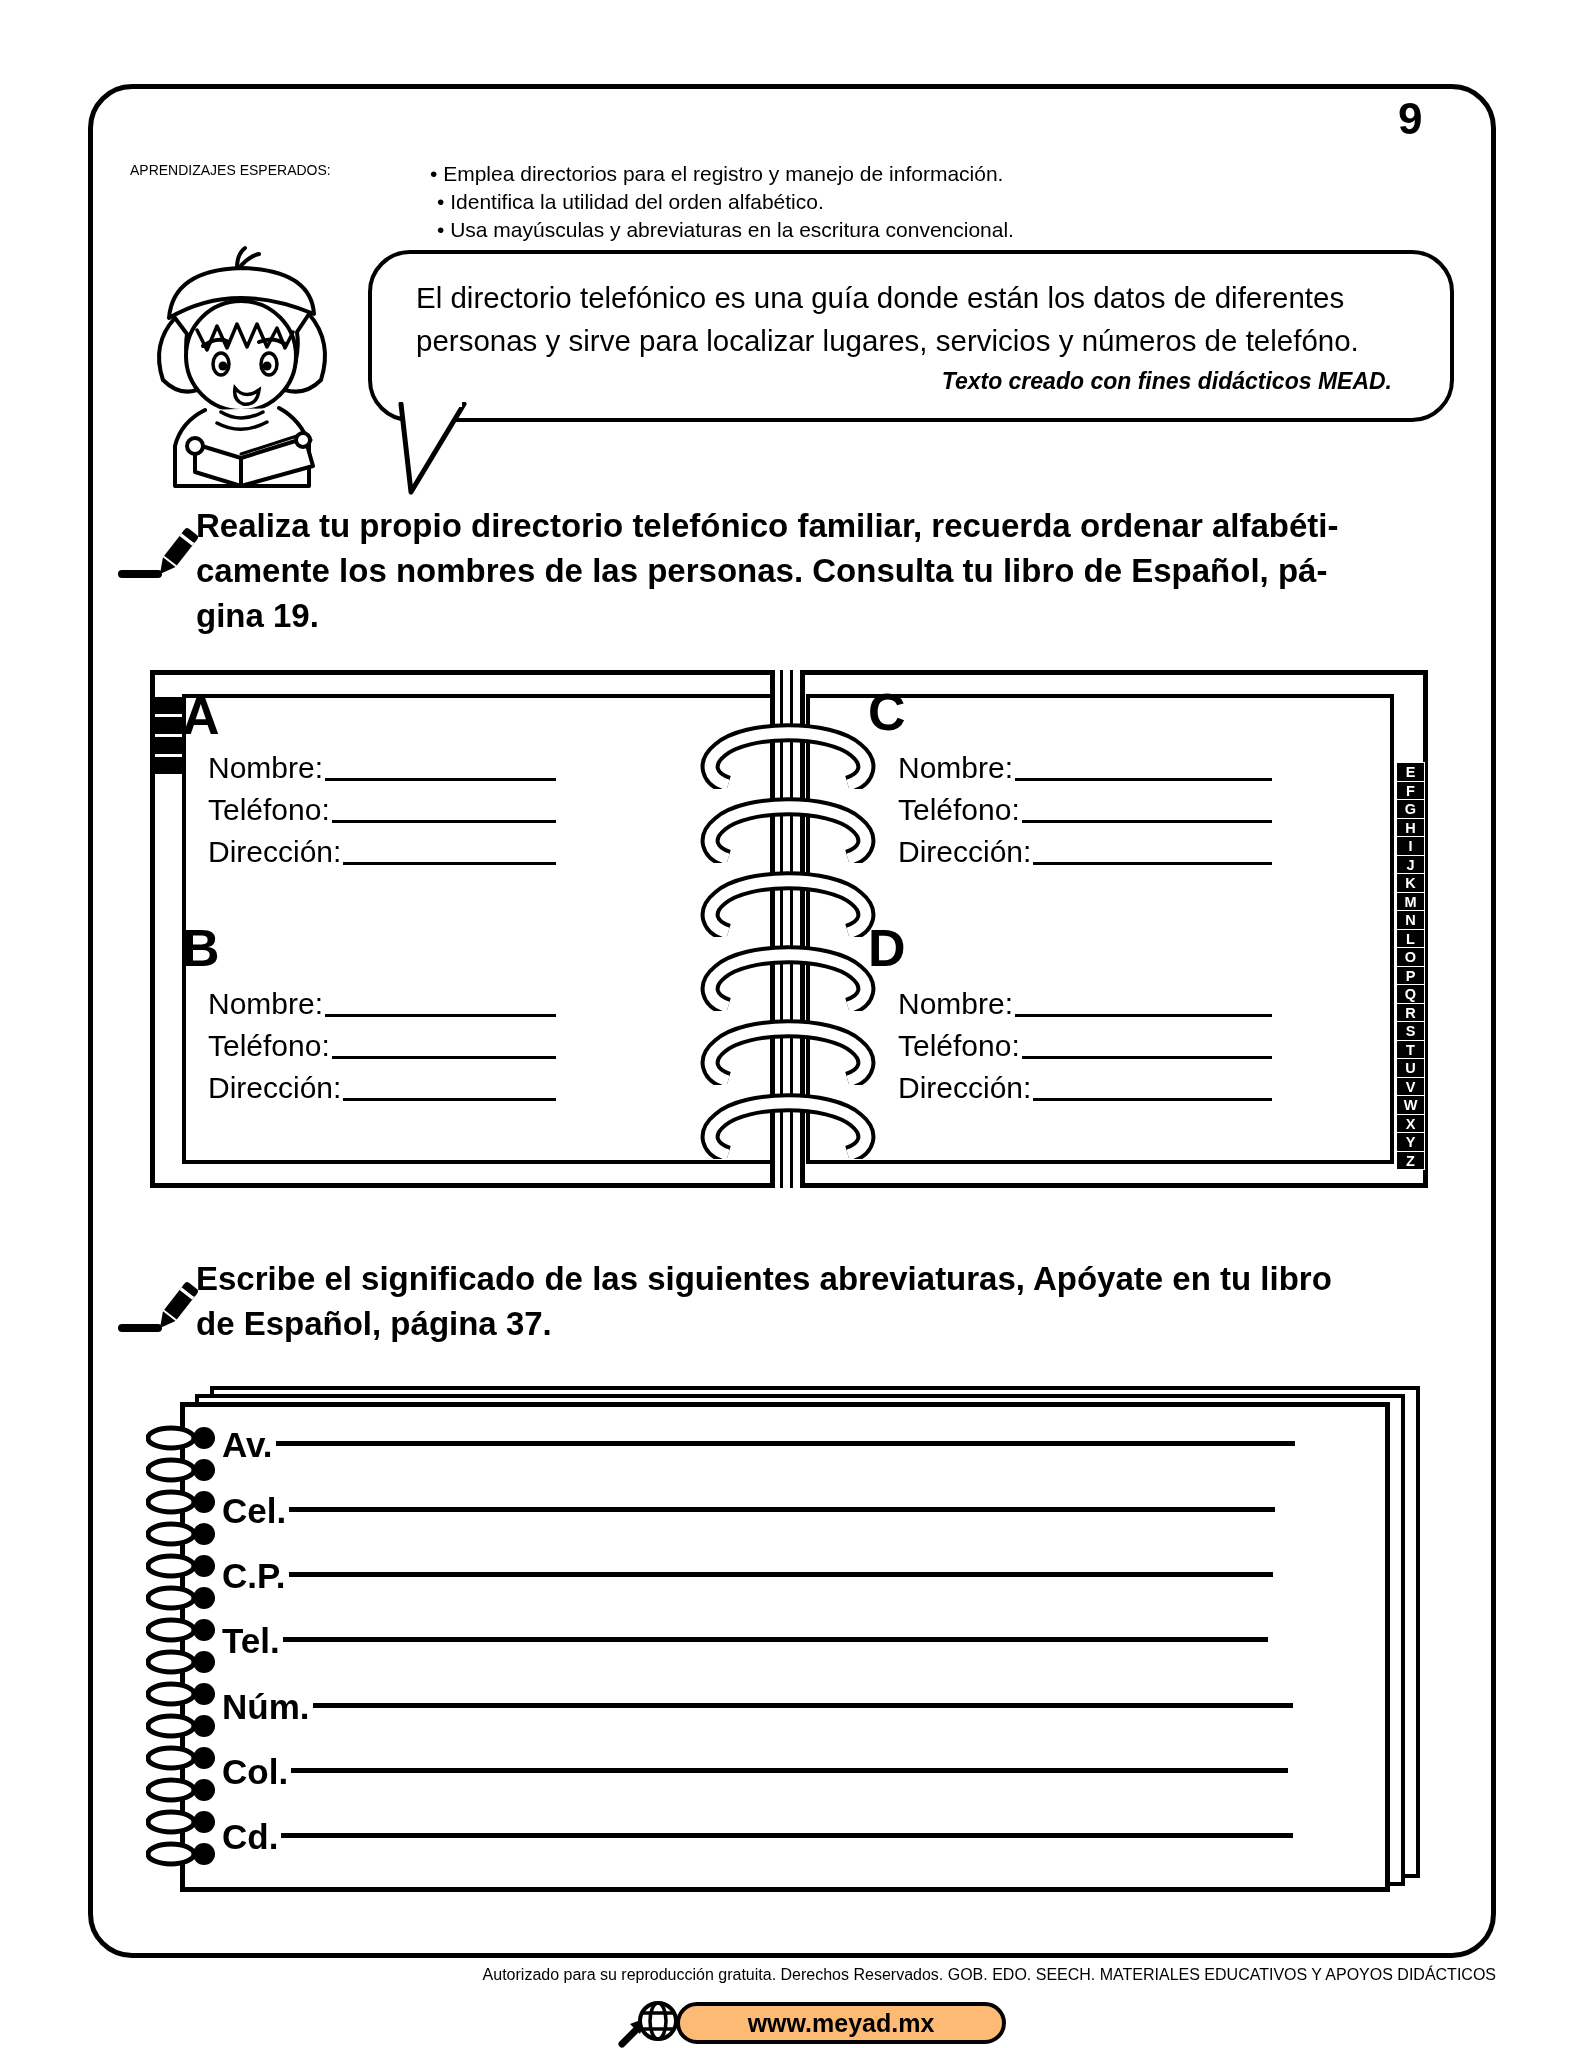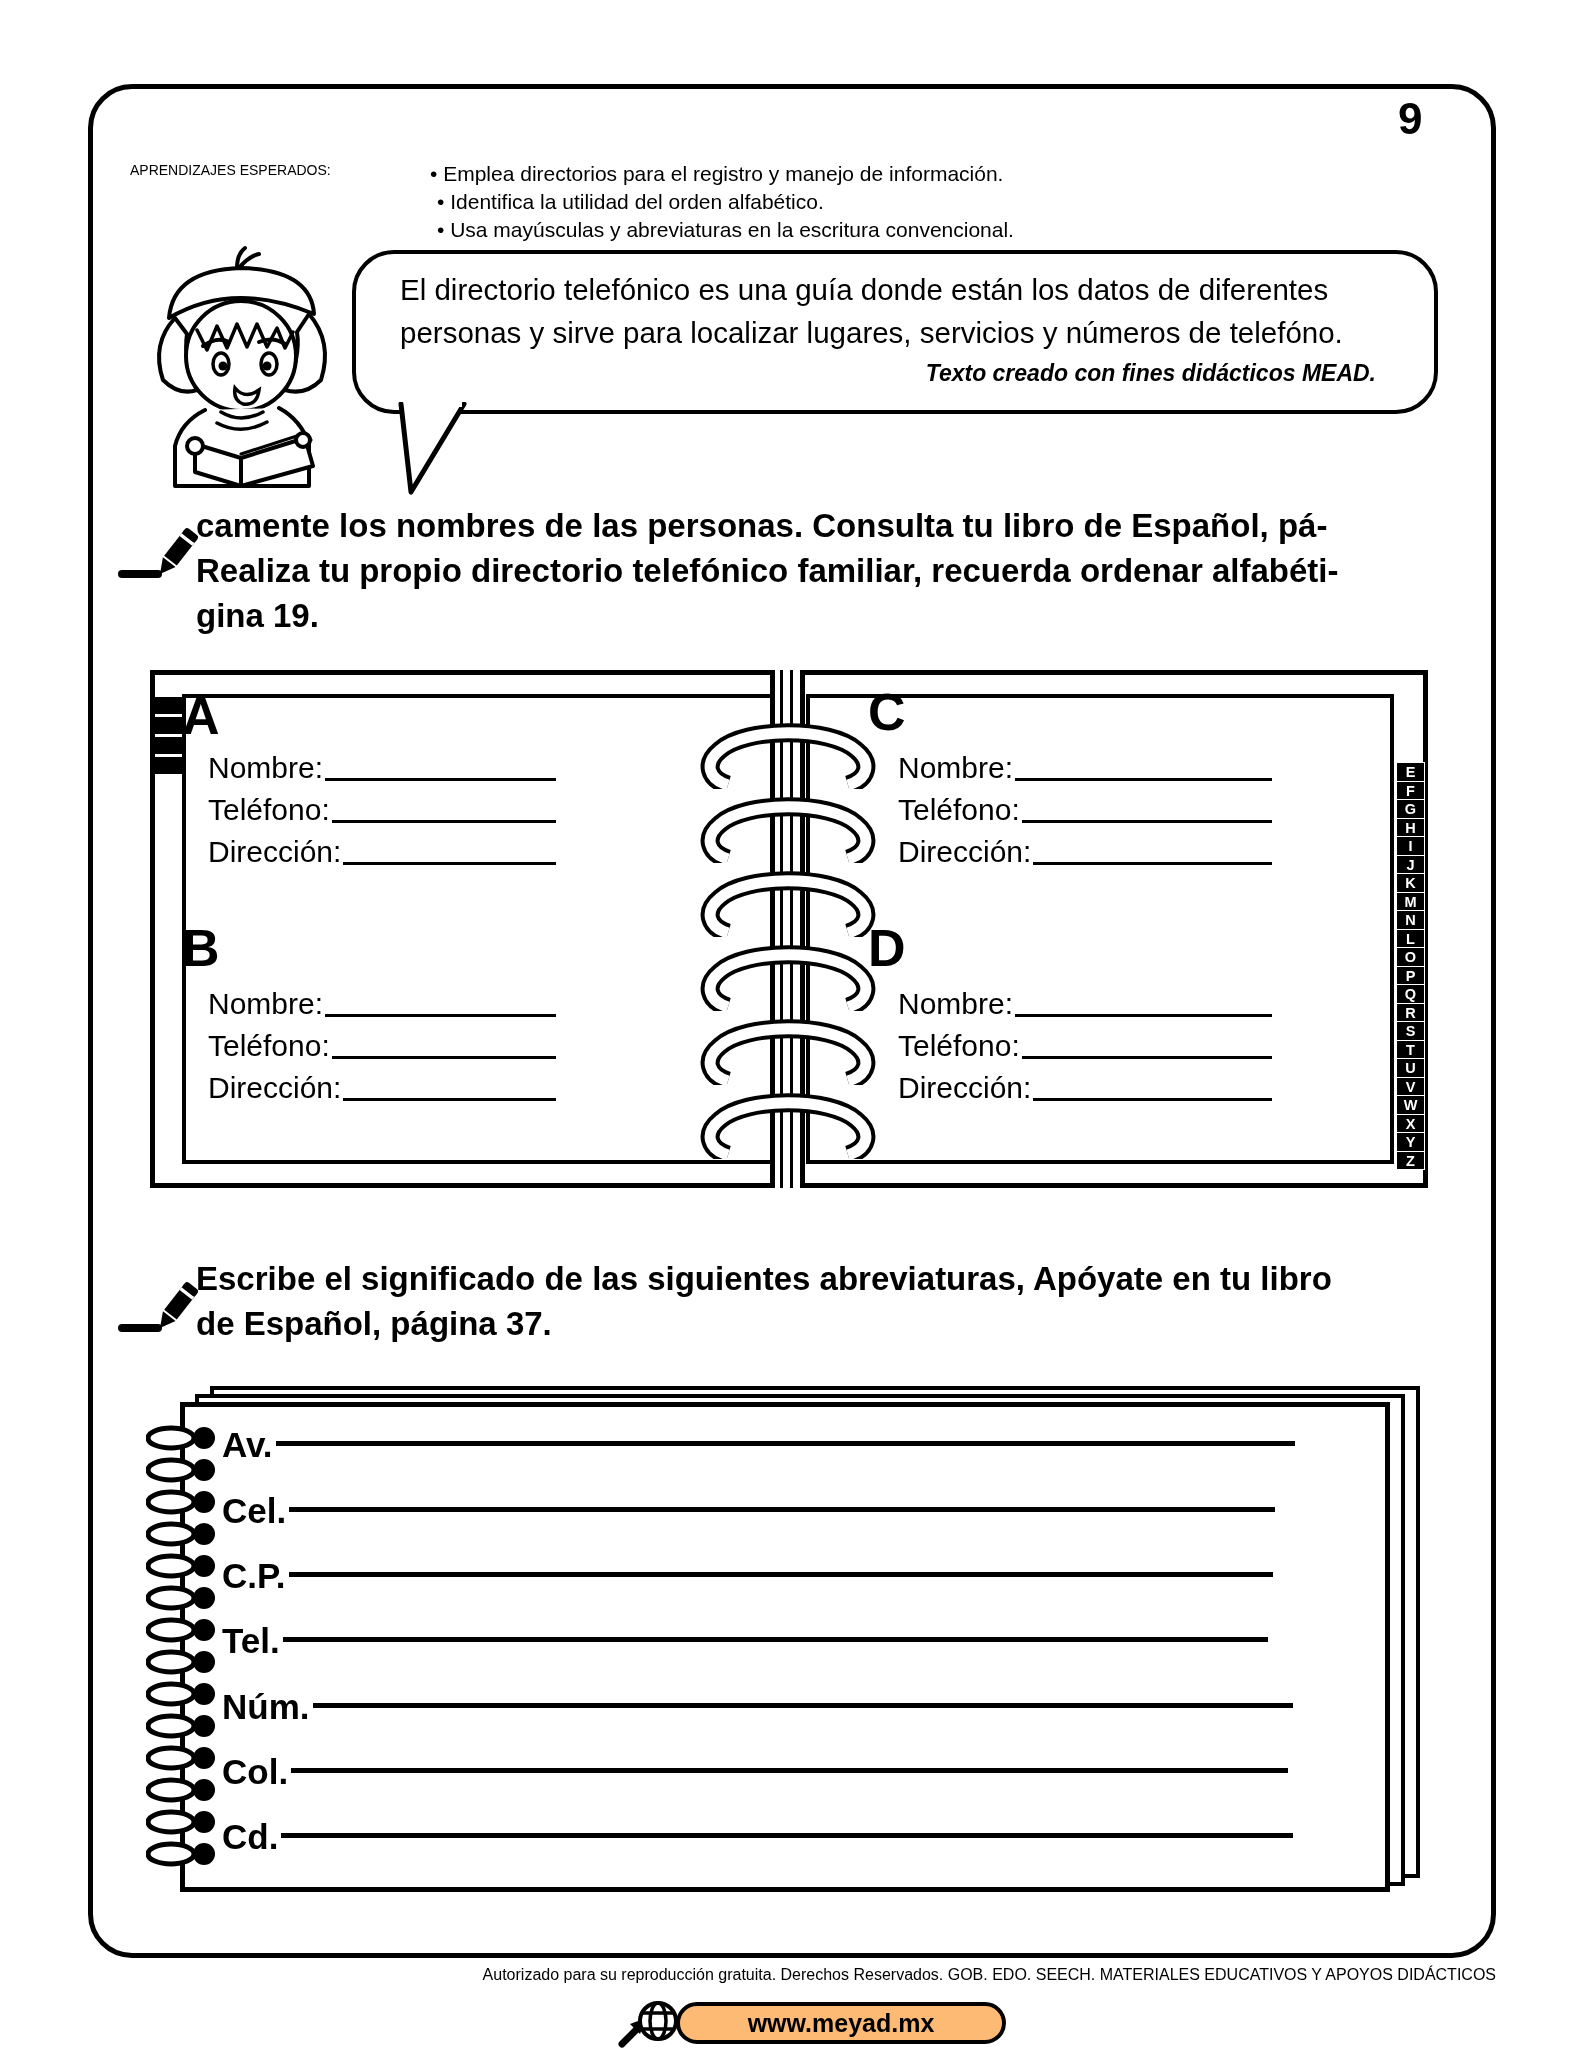--- a/index.html
+++ b/index.html
@@ -76,21 +76,21 @@
     <g>
       <ellipse cx="88" cy="124" rx="8" ry="11" fill="#fff" stroke="#000" stroke-width="3.5"></ellipse>
       <ellipse cx="136" cy="124" rx="8" ry="11" fill="#fff" stroke="#000" stroke-width="3.5"></ellipse>
       <circle cx="90" cy="126" r="4.5" fill="#000"></circle>
       <circle cx="134" cy="126" r="4.5" fill="#000"></circle>
       <path d="M102,148 Q112,160 126,150 Q124,166 110,164 Q100,160 102,148 Z" fill="#fff" stroke="#000" stroke-width="3.5"></path>
     </g>
   </svg>
 </div>
 
-<div class="abs bubble" style="left:352px;top:250px;width:1078px;height:142px;padding-top:14px;">
+<div class="abs bubble" style="left:368px;top:250px;width:1078px;height:142px;padding-top:22px;">
   <div class="bubble-line" style="padding-left:44px;">El directorio telefónico es una guía donde están los datos de diferentes</div>
   <div class="bubble-line" style="padding-left:44px;">personas y sirve para localizar lugares, servicios y números de telefóno.</div>
   <div class="bubble-credit">Texto creado con fines didácticos MEAD.</div>
 </div>
 
 <div class="abs" style="left:398px;top:402px;width:72px;height:94px;">
   <svg width="72" height="94" viewBox="0 0 72 94">
     <path d="M66,2 L13,90 L3,2" fill="#fff" stroke="#000" stroke-width="5" stroke-linejoin="round" stroke-linecap="round"></path>
     <rect x="6" y="0" width="58" height="5" fill="#fff"></rect>
   </svg>
@@ -102,22 +102,22 @@
     <g transform="translate(44,70) rotate(-52)">
       <polygon points="0,0 15,-8 15,8" fill="#000"></polygon>
       <rect x="17" y="-8" width="32" height="16" fill="#000"></rect>
       <rect x="42" y="-8" width="3.5" height="16" fill="#fff"></rect>
       <rect x="45.5" y="-8" width="8" height="16" fill="#000" rx="3"></rect>
     </g>
   </svg>
 </div>
 
 <div class="abs instr" style="left:196px;top:503px;">
+  <div>Realiza tu propio directorio telefónico familiar, recuerda ordenar alfabéti-</div>
   <div>camente los nombres de las personas. Consulta tu libro de Español, pá-</div>
-  <div>Realiza tu propio directorio telefónico familiar, recuerda ordenar alfabéti-</div>
   <div>gina 19.</div>
 </div>
 
 <div class="abs pageL" style="left:150px;top:670px;width:625px;height:518px;"></div>
 <div class="abs inner" style="left:182px;top:694px;width:593px;height:470px;"></div>
 
 <div class="abs pageR" style="left:800px;top:670px;width:628px;height:518px;"></div>
 <div class="abs inner" style="left:806px;top:694px;width:588px;height:470px;"></div>
 
 <div class="abs tabblk" style="left:155px;top:697px;width:27px;height:17px;"></div>

